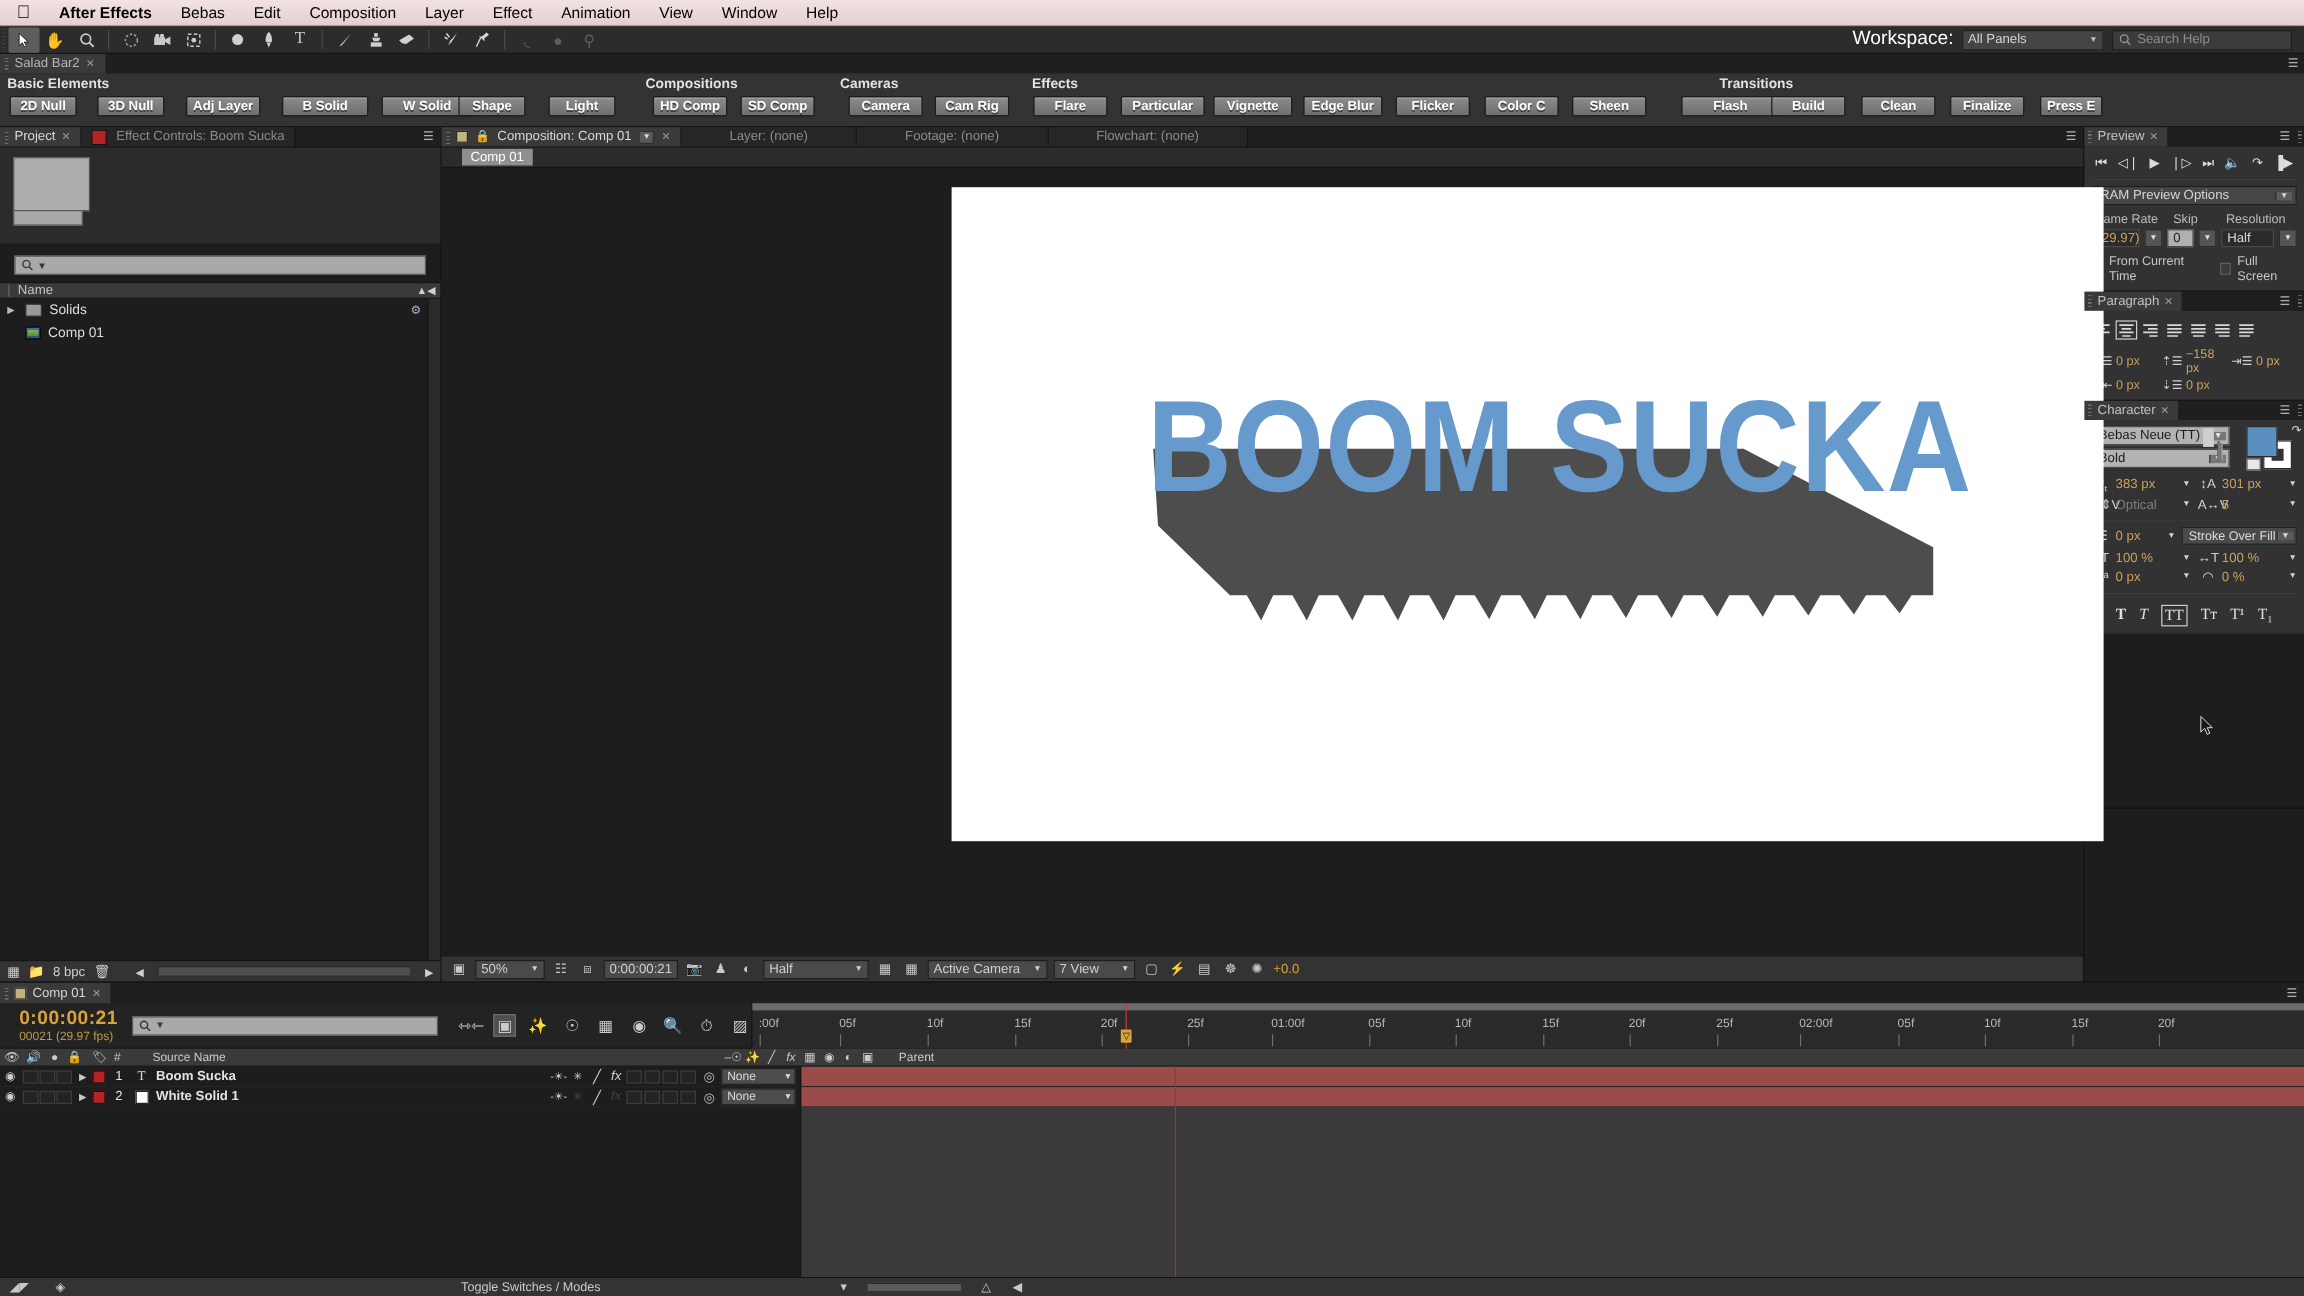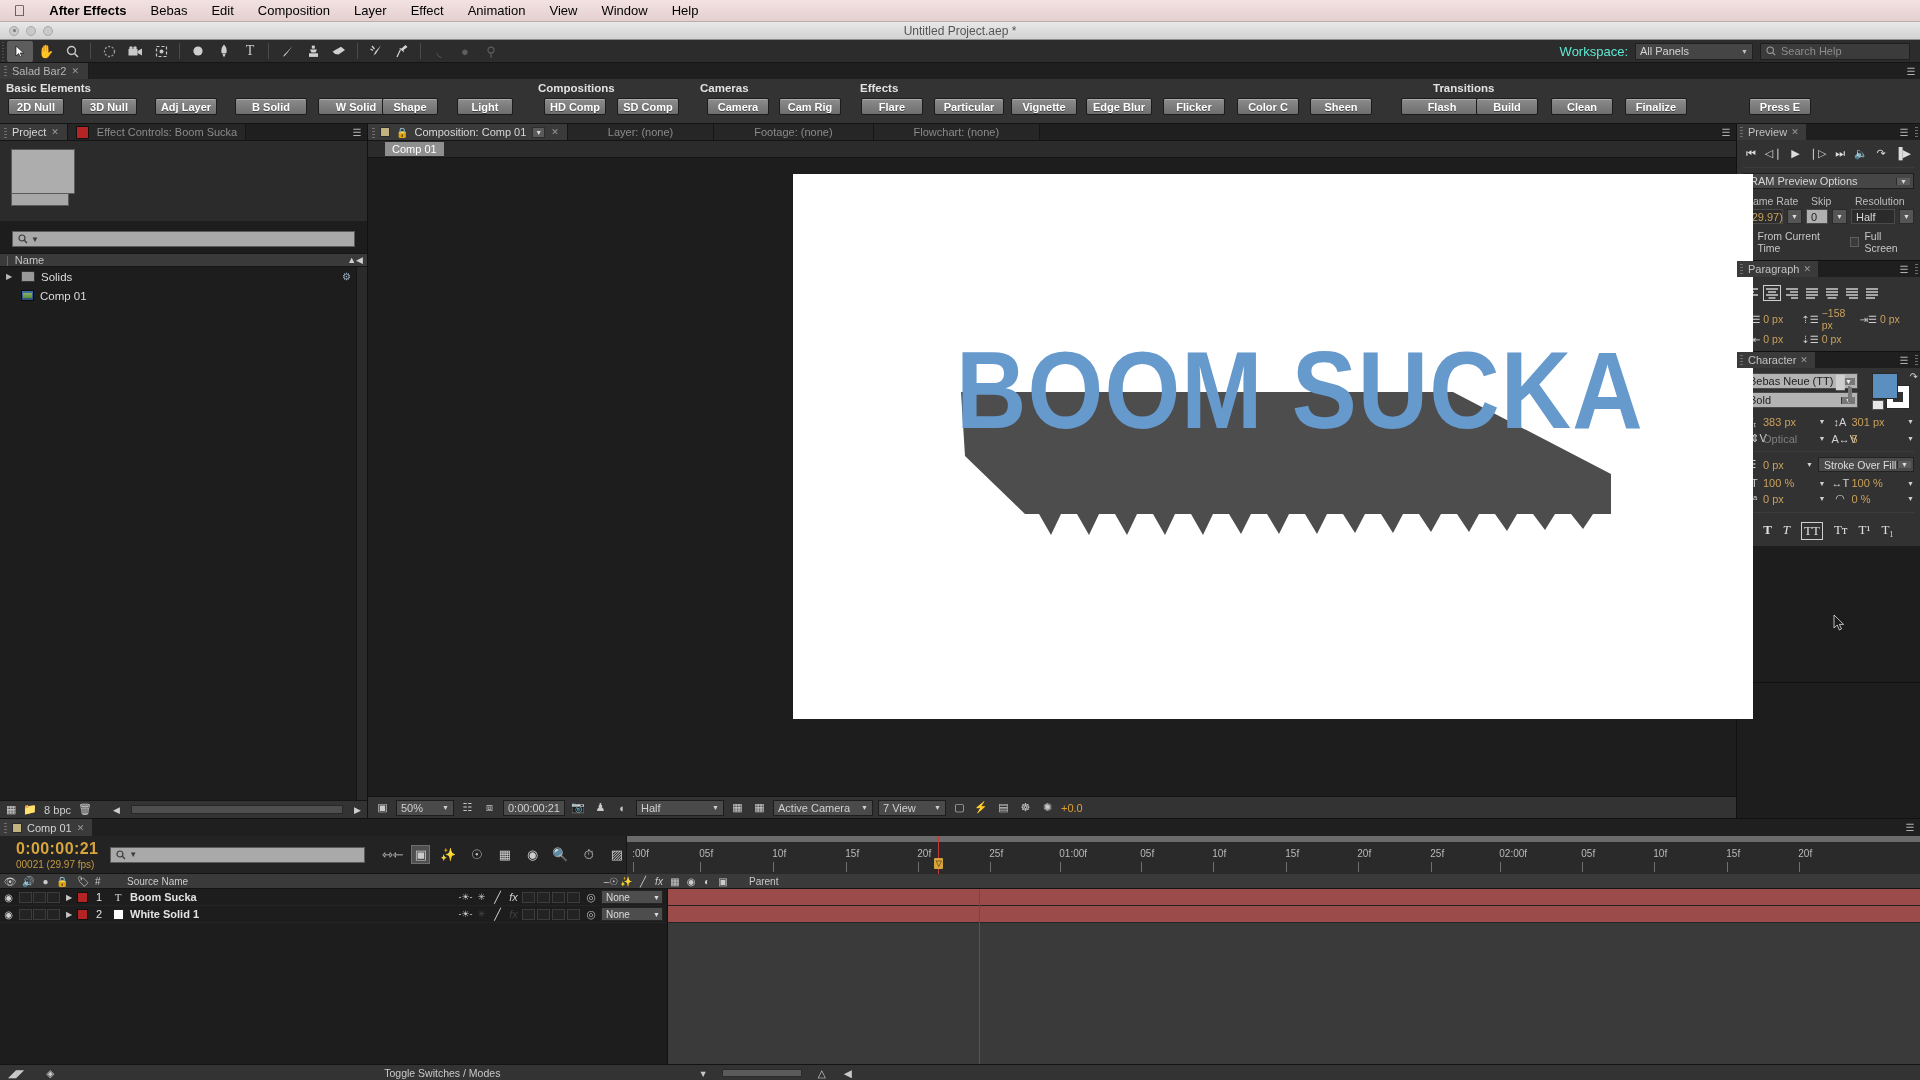--- a/index.html
+++ b/index.html
@@ -45,21 +45,21 @@
       background-size:2px 3px; background-position:2px 5px; background-repeat:repeat-y;
       opacity:.8; }
   .tool {
     width:26px; height:21px; display:flex; align-items:center; justify-content:center;
     color:#c9c9c9; font-size:13px; cursor:default;
   }
   .tool.active { background:#5d5d5d; border-radius:2px; }
   .tool.dim { color:#5e5e5e; }
   .tsep { width:1px; height:16px; background:#4a4a4a; margin:0 5px; }
   .ws-area { margin-left:auto; display:flex; align-items:center; gap:7px; padding-right:10px; }
-  .ws-label { color:#5eead4; font-size:13px; }
+  .ws-label { color:#ffffff; font-size:16px; }
   .ddbox {
     background:#454545; border:1px solid #202020; height:17px;
     display:flex;align-items:center; padding:0 4px; color:#d4d4d4; font-size:11px;
     min-width:60px; justify-content:space-between; gap:6px;
   }
   .ddbox .arr { font-size:7px; color:#c0c0c0; }
   .searchhelp {
     background:#3b3b3b;border:1px solid #1e1e1e;height:17px;width:150px;
     display:flex;align-items:center;gap:5px;padding:0 5px;color:#8d8d8d;font-size:11px;
   }
@@ -267,30 +267,20 @@
     <span class="mi">Edit</span>
     <span class="mi">Composition</span>
     <span class="mi">Layer</span>
     <span class="mi">Effect</span>
     <span class="mi">Animation</span>
     <span class="mi">View</span>
     <span class="mi">Window</span>
     <span class="mi">Help</span>
   </div>
 
-  <div class="titlebar">
-    <div class="traffic">
-      <span class="dot">
-          <i class="inner"></i>
-        </span>
-      <span class="dot"></span>
-      <span class="dot"></span>
-    </div>
-    <div class="wintitle">Untitled Project.aep *</div>
-  </div>
 
   <div class="toolbar">
     <span class="grip"></span>
     <span class="tool active">
       <svg width="11" height="13" viewBox="0 0 11 13">
           <path d="M1 1 L1 11 L3.6 8.6 L5.4 12 L7 11.2 L5.2 8 L8.6 8 Z" fill="#fff" stroke="#000" stroke-width=".6"></path>
         </svg>
     </span>
     <span class="tool">✋</span>
     <span class="tool">
@@ -415,21 +405,21 @@
         <div class="sbtn" style="left: 1011px; width: 66px;">Vignette</div>
         <div class="sbtn" style="left: 1086px; width: 66px;">Edge Blur</div>
         <div class="sbtn" style="left: 1163px; width: 62px;">Flicker</div>
         <div class="sbtn" style="left: 1237px; width: 62px;">Color C</div>
         <div class="sbtn" style="left: 1310px; width: 62px;">Sheen</div>
         <div class="sgroup-label" style="left: 1433px;">Transitions</div>
         <div class="sbtn" style="left: 1401px; width: 82px;">Flash</div>
         <div class="sbtn" style="left: 1476px; width: 62px;">Build</div>
         <div class="sbtn" style="left: 1551px; width: 62px;">Clean</div>
         <div class="sbtn" style="left: 1625px; width: 62px;">Finalize</div>
-        <div class="sbtn" style="left: 1749px; width: 62px;">Press E</div>
+        <div class="sbtn" style="left: 1700px; width: 52px;">Press E</div>
       </div>
   </div>
 
   <div class="middle">
 
     <div class="leftcol">
       <div class="tabbar">
         <span class="tab active">
           <span>Project</span>
           <span class="x" style="font-size:9px;color:#9a9a9a;">✕</span>

